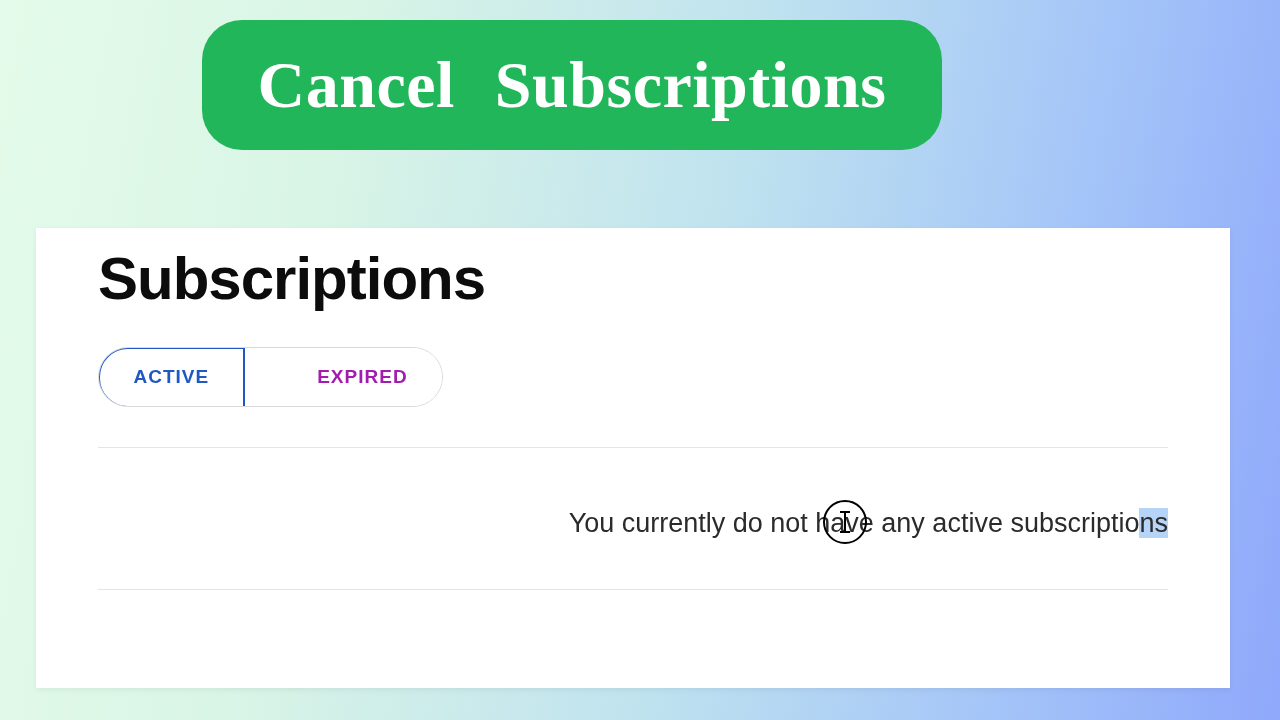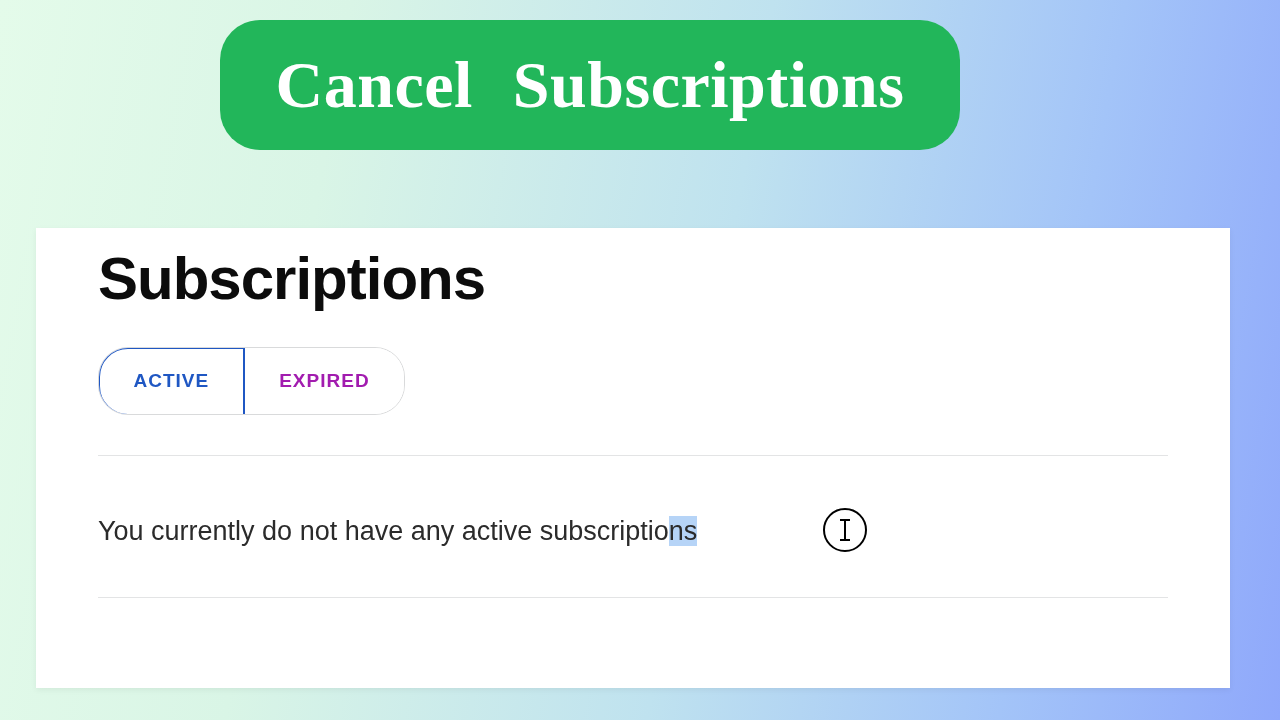--- a/index.html
+++ b/index.html
@@ -4,21 +4,21 @@
 <style>
   * { box-sizing: border-box; margin: 0; padding: 0; }
   html, body { width: 1280px; height: 720px; overflow: hidden; font-family: -apple-system, BlinkMacSystemFont, "Segoe UI", Helvetica, Arial, sans-serif; }
   .bg {
     width: 1280px; height: 720px;
     background: linear-gradient(100deg, #e4fbea 0%, #d9f5e6 25%, #bfe2ef 55%, #a3c4f8 80%, #8fa8fb 100%);
     position: relative;
   }
   .banner {
     position: absolute;
-    left: 220px; top: 20px;
+    left: 202px; top: 20px;
     width: 740px; height: 130px;
     background: #22b65a;
     border-radius: 40px;
     display: flex; align-items: center; justify-content: center;
     gap: 40px;
   }
   .banner span {
     color: #ffffff;
     font-size: 66px;
     font-weight: 800;
@@ -41,21 +41,22 @@
     letter-spacing: -1px;
     color: #0c0c0c;
     margin-top: 6px;
     margin-bottom: 34px;
   }
   .seg {
     display: inline-flex;
     border: 1.5px solid #d9dadb;
     border-radius: 30px;
     overflow: hidden;
-    height: 68px;
+    height: 60px;
+    gap: 38px;
   }
   .seg-btn {
     display: flex; align-items: center; justify-content: center;
     padding: 0 34px;
     font-size: 19px;
     font-weight: 700;
     letter-spacing: 1px;
     background: #ffffff;
     cursor: pointer;
     user-select: none;
@@ -71,21 +72,21 @@
     color: #a21caf;
   }
   .divider {
     border: none;
     border-top: 1.5px solid #e3e4e5;
     margin-top: 40px;
   }
   .empty-wrap {
     position: relative;
     padding: 60px 0 50px 0;
-    text-align: left;
+    text-align: right;
   }
   .empty-text {
     font-size: 27px;
     color: #2b2b2b;
     font-weight: 400;
     display: inline;
   }
   .sel {
     background: #b6d4f7;
   }

